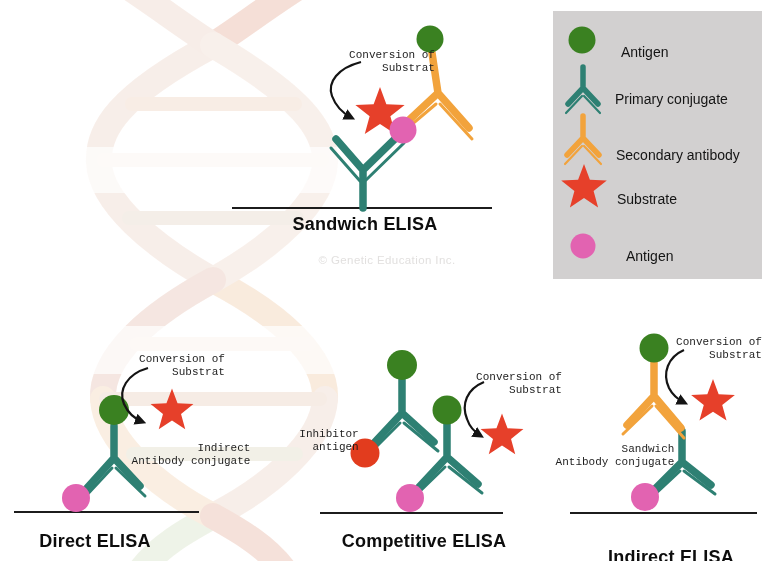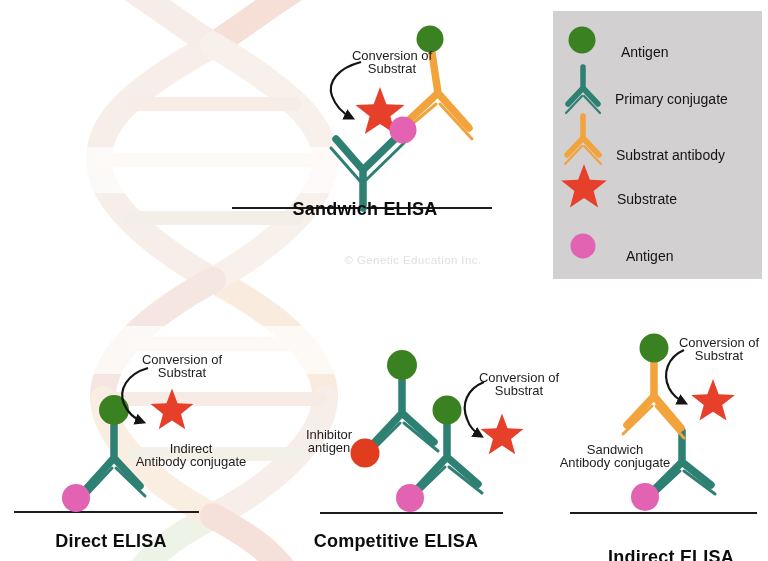--- a/index.html
+++ b/index.html
@@ -16,26 +16,26 @@
   .legend .lg-label {
     position:absolute; font-size:14px; color:#141414; white-space:nowrap;
   }
   
   .txt { position:absolute; z-index:3; pointer-events:none; }
   .title {
     position:absolute; transform:translate(-50%,-50%); font-weight:bold;
     font-size:18px; color:#0d0d0d; white-space:nowrap; letter-spacing:.2px;
   }
   .note {
-    position:absolute; transform:translate(-50%,-50%); text-align:center;
-    font-size:13px; line-height:13px; color:#1d1d1d; white-space:nowrap;
+    position:absolute; transform:translate(-50%,-50%); text-align:right;
+    font-size:11px; line-height:13px; color:#1d1d1d; white-space:nowrap;font-family:Liberation Mono, monospace;
   }
   .wm {
     position:absolute; transform:translate(-50%,-50%); font-size:11.5px;
-    color:#e2e0df; letter-spacing:.4px; white-space:nowrap;margin-left:26px;
+    color:#e2e0df; letter-spacing:.4px; white-space:nowrap;
   }
   
   .ab-main { fill:none; stroke-width:7.5; stroke-linecap:round; }
   .ab-thin { fill:none; stroke-width:3; stroke-linecap:round; }
   .lg-ab-main { fill:none; stroke-width:5.5; stroke-linecap:round; }
   .lg-ab-thin { fill:none; stroke-width:2.2; stroke-linecap:round; }
   .teal { stroke:var(--teal,#2e8073); }
   .orangeAb { stroke:var(--orange,#f2a33c); }
   .green-dot { fill:var(--green,#3a8121); }
   .pink-dot { fill:var(--pink,#e263b1); }
@@ -45,21 +45,21 @@
   .arrow { stroke:#141414; stroke-width:2.2; fill:none; }
 </style>
 </head>
 <body>
 
 <div class="stage">
 
   <div class="legend">
     <span class="lg-label" style="left:68px;top:33px">Antigen</span>
     <span class="lg-label" style="left:62px;top:80px">Primary conjugate</span>
-    <span class="lg-label" style="left:63px;top:136px">Substrat antibody</span>
+    <span class="lg-label" style="left:63px;top:136px">Secondary antibody</span>
     <span class="lg-label" style="left:64px;top:180px">Substrate</span>
     <span class="lg-label" style="left:73px;top:237px">Antigen</span>
   </div>
 
   <svg class="art" width="768" height="561" viewBox="0 0 768 561">
     <defs>
       <path id="star" d="M0,-24 L5.9,-8.2 L22.8,-7.4 L9.6,3.1 L14.1,19.4 L0,10.1 L-14.1,19.4 L-9.6,3.1 L-22.8,-7.4 L-5.9,-8.2 Z"></path>
       <marker id="ah" viewBox="0 0 10 10" refX="7" refY="5" markerWidth="5.2" markerHeight="5.2" orient="auto">
         <path d="M0,0 L10,5 L0,10 Z" fill="#141414"></path>
       </marker>
@@ -160,23 +160,23 @@
       </g>
       <use href="#star" class="star" transform="translate(584,188)"></use>
       <circle class="pink-dot" cx="583" cy="246" r="12.5"></circle>
     </g>
   </svg>
 
   <div class="txt" style="left:0;top:0;width:768px;height:561px">
 
     <div class="wm" style="left:387px;top:260px">© Genetic Education Inc.</div>
 
-    <div class="title" style="left:365px;top:209px">Sandwich ELISA</div>
-    <div class="title" style="left:111px;top:541px">Direct ELISA</div>
-    <div class="title" style="left:396px;top:541px">Competitive ELISA</div>
+    <div class="title" style="left:365px;top:224px">Sandwich ELISA</div>
+    <div class="title" style="left:95px;top:541px">Direct ELISA</div>
+    <div class="title" style="left:424px;top:541px">Competitive ELISA</div>
     <div class="title" style="left:671px;top:557px">Indirect ELISA</div>
 
     <div class="note" style="left:392px;top:62px">
       <div>Conversion of</div>
       <div>Substrat</div>
     </div>
 
     <div class="note" style="left:182px;top:366px">
       <div>Conversion of</div>
       <div>Substrat</div>

